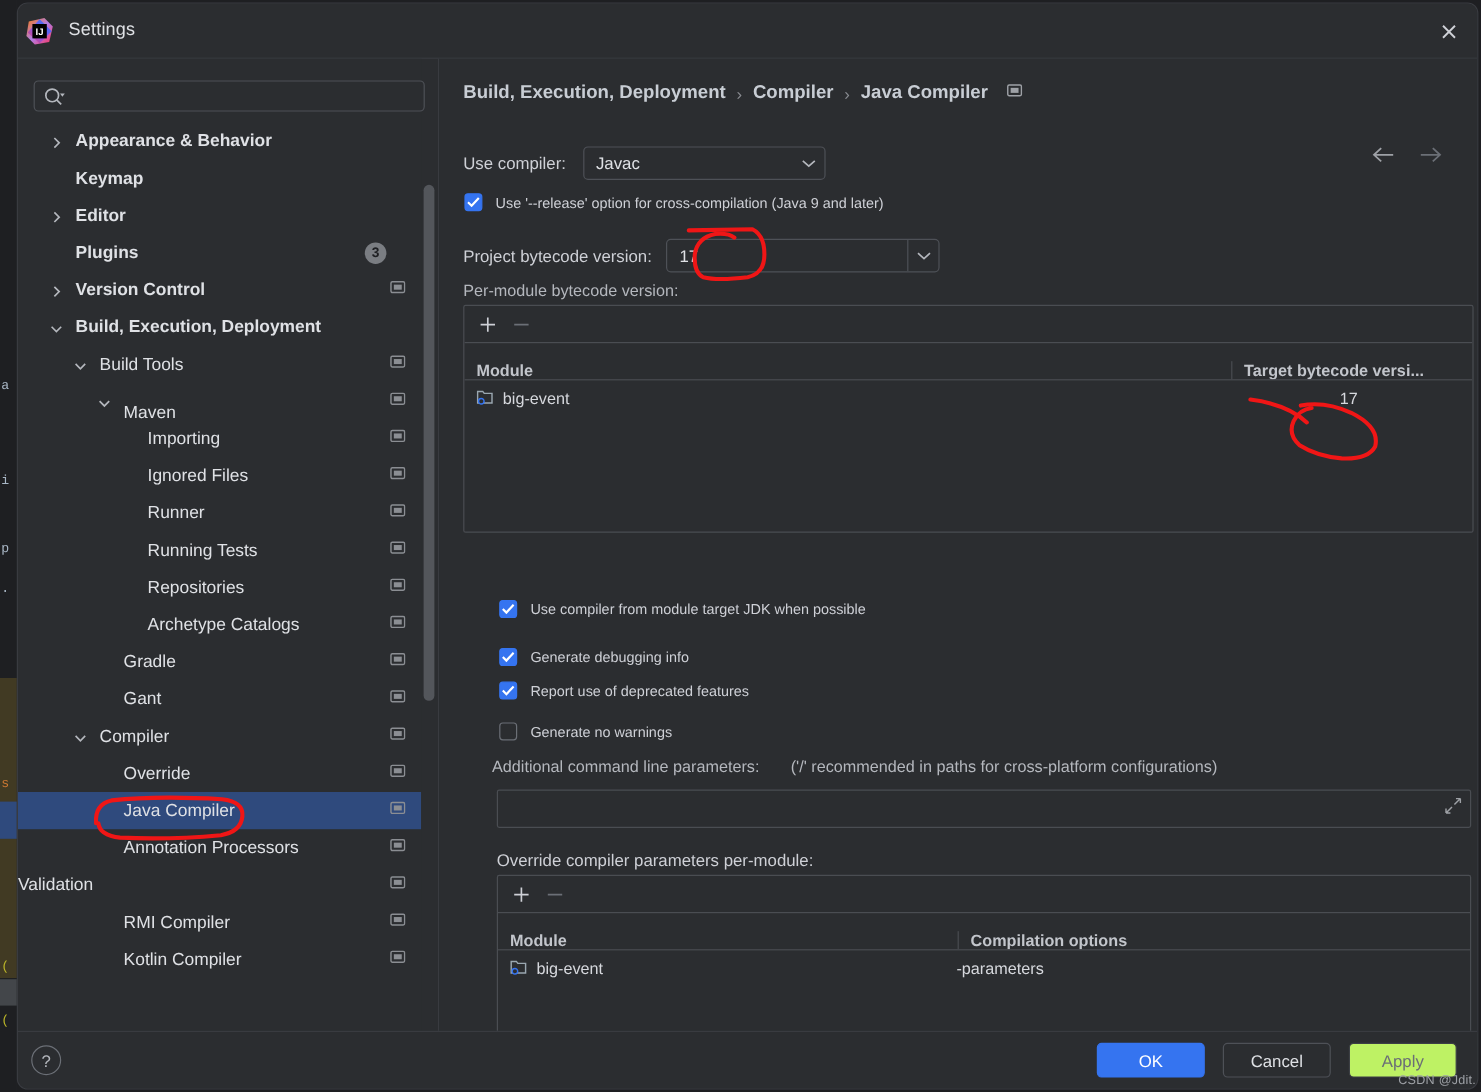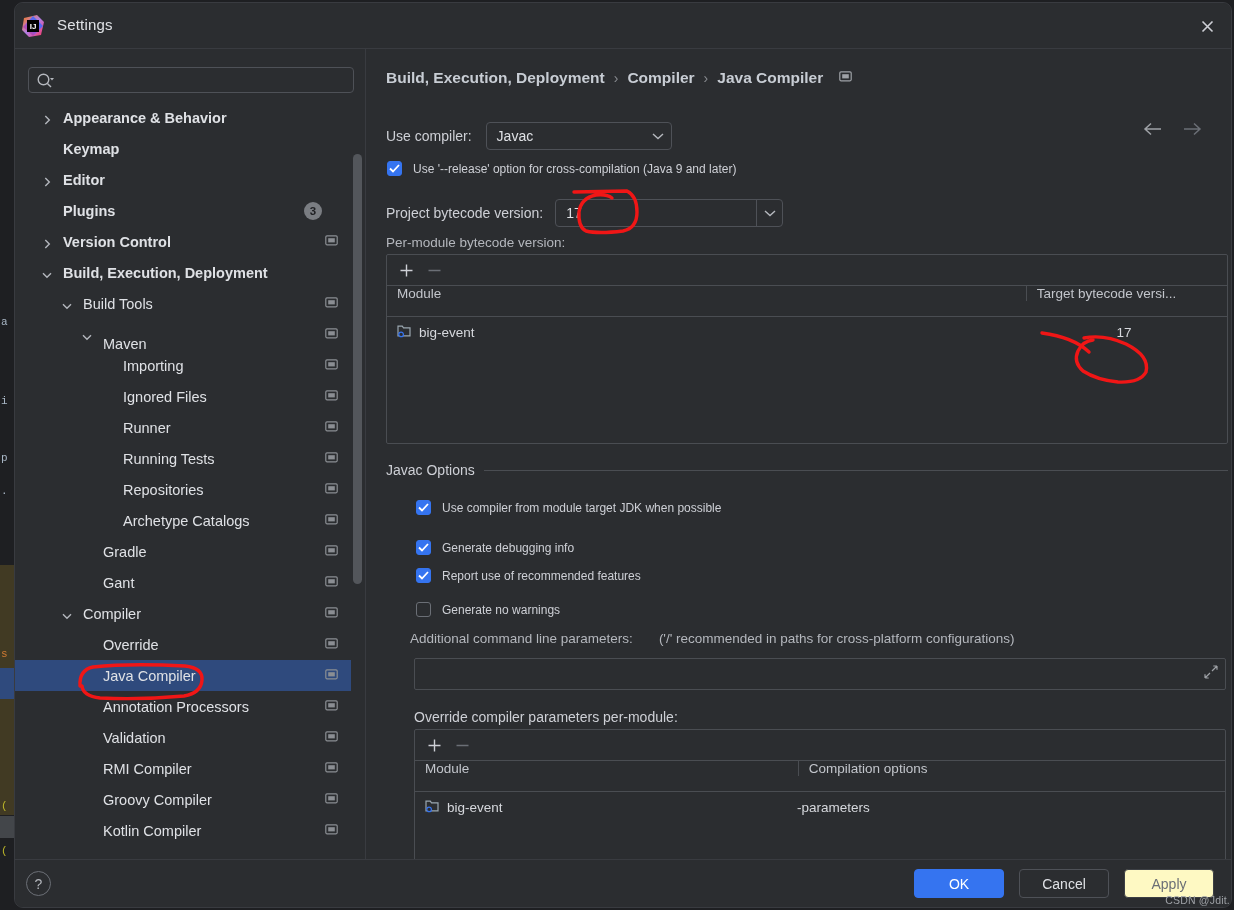--- a/index.html
+++ b/index.html
@@ -142,21 +142,21 @@
 
   
   .tbl {
     border: 1px solid #4a4d52; background: #2b2d30; border-radius: 2px; overflow: hidden;
   }
   .tbl-toolbar {
     height: 31px; border-bottom: 1px solid #4a4d52; display: flex; align-items: center; gap: 6px; padding-left: 8px;
   }
   .tb-btn { width: 22px; height: 22px; display:flex; align-items:center; justify-content:center; cursor: pointer; }
   .tbl-head {
-    height: 31px; border-bottom: 1px solid #4a4d52; display: flex; align-items: flex-start;
+    height: 31px; border-bottom: 1px solid #4a4d52; display: flex; align-items: flex-end; font-weight: bold;
   }
   .th { font-size: 13.5px; color: #c2c5cb; padding-left: 10px; overflow: hidden; white-space: nowrap; }
   .th + .th { border-left: 1px solid #4a4d52; margin-left: 20px; }
   .tr { height: 30px; display: flex; align-items: center; cursor: pointer; }
   .td { font-size: 13.5px; color: #d6d8dd; padding-left: 10px; display: flex; align-items: center; gap: 7px; white-space: nowrap; }
   .td.center { justify-content: center; padding-left: 0; }
 
   
   .group-title-row { display: flex; align-items: center; gap: 9px; }
   .group-title { font-size: 14px; color: #ced0d6; white-space: nowrap; }
@@ -180,21 +180,21 @@
     color: #b4b7bd; font-size: 14px; display: flex; align-items: center; justify-content: center;
     cursor: pointer;
   }
   .fbtn {
     position: absolute; top: 9px; height: 29px; border-radius: 4px;
     font-size: 14px; display: flex; align-items: center; justify-content: center;
     cursor: pointer;
   }
   #ok-btn { left: 899px; width: 90px; background: #3574f0; color: #ffffff; border: 1px solid #3574f0; }
   #cancel-btn { left: 1004px; width: 90px; background: #2b2d30; color: #dfe1e5; border: 1px solid #4e5157; }
-  #apply-btn { left: 1109px; width: 90px; background: #fef9c3; color: #6b6f76; border: 1px solid #3c3f44; cursor: default; }
+  #apply-btn { left: 1109px; width: 90px; background: #bef264; color: #6b6f76; border: 1px solid #3c3f44; cursor: default; }
 
   #watermark {
     position: absolute; right: 4px; bottom: 4px;
     font-size: 10.5px; color: #9ea1a6; letter-spacing: .2px;
     font-family: "Liberation Sans", sans-serif;
   }
 
   
   #annots { position: absolute; left: 0; top: 0; width: 1234px; height: 910px; pointer-events: none; }
 </style>
@@ -397,35 +397,28 @@
               </svg></span>
           </div>
           <div class="tree-row">
             <span class="tree-label" style="margin-left: 88px;">Annotation Processors</span>
             <span class="copy-icon"><svg width="13" height="13" viewBox="0 0 13 13">
                 <rect x="0.8" y="1.8" width="11.4" height="9" rx="1.2" stroke="#8b8e93" stroke-width="1.2" fill="none"></rect>
                 <rect x="3.2" y="4.2" width="6.6" height="4.2" fill="#8b8e93"></rect>
               </svg></span>
           </div>
           <div class="tree-row">
-            <span class="tree-label" style="margin-left: 88px;">Validation</span>
+            <span class="tree-label" style="">Validation</span>
             <span class="copy-icon"><svg width="13" height="13" viewBox="0 0 13 13">
                 <rect x="0.8" y="1.8" width="11.4" height="9" rx="1.2" stroke="#8b8e93" stroke-width="1.2" fill="none"></rect>
                 <rect x="3.2" y="4.2" width="6.6" height="4.2" fill="#8b8e93"></rect>
               </svg></span>
           </div>
           <div class="tree-row">
             <span class="tree-label" style="margin-left: 88px;">RMI Compiler</span>
-            <span class="copy-icon"><svg width="13" height="13" viewBox="0 0 13 13">
-                <rect x="0.8" y="1.8" width="11.4" height="9" rx="1.2" stroke="#8b8e93" stroke-width="1.2" fill="none"></rect>
-                <rect x="3.2" y="4.2" width="6.6" height="4.2" fill="#8b8e93"></rect>
-              </svg></span>
-          </div>
-          <div class="tree-row">
-            <span class="tree-label" style="margin-left: 88px;">Groovy Compiler</span>
             <span class="copy-icon"><svg width="13" height="13" viewBox="0 0 13 13">
                 <rect x="0.8" y="1.8" width="11.4" height="9" rx="1.2" stroke="#8b8e93" stroke-width="1.2" fill="none"></rect>
                 <rect x="3.2" y="4.2" width="6.6" height="4.2" fill="#8b8e93"></rect>
               </svg></span>
           </div>
           <div class="tree-row">
             <span class="tree-label" style="margin-left: 88px;">Kotlin Compiler</span>
             <span class="copy-icon"><svg width="13" height="13" viewBox="0 0 13 13">
                 <rect x="0.8" y="1.8" width="11.4" height="9" rx="1.2" stroke="#8b8e93" stroke-width="1.2" fill="none"></rect>
                 <rect x="3.2" y="4.2" width="6.6" height="4.2" fill="#8b8e93"></rect>
@@ -458,21 +451,21 @@
         </svg>
       </div>
       <div id="nav-fwd">
         <svg width="20" height="14" viewBox="0 0 20 14">
           <path d="M2 7 L18 7 M12 1.5 L18 7 L12 12.5" stroke="#6b6f76" stroke-width="1.5" fill="none"></path>
         </svg>
       </div>
 
       <div style="position:absolute;left:20px;top:73px;display:flex;align-items:center;gap:14px;">
         <span class="lbl">Use compiler:</span>
-        <div class="combo" style="width:186px;height:28px;">
+        <div class="combo" style="width:202px;height:28px;">
           <span class="combo-val">Javac</span>
           <span class="combo-arrow">
             <svg width="12" height="8" viewBox="0 0 12 8">
                 <path d="M1 2 L6 6.5 L11 2" stroke="#b4b7bd" stroke-width="1.4" fill="none"></path>
               </svg>
           </span>
         </div>
       </div>
 
       <div class="crow" style="position:absolute;left:21px;top:112px;">
@@ -522,24 +515,20 @@
                 <path d="M1 3.2 h4.3 l1.2 1.6 h6.5 v8 h-12 z" fill="none" stroke="#9aa7b0" stroke-width="1.2"></path>
                 <circle cx="4.1" cy="11.4" r="2.3" fill="#2b2d30" stroke="#3574f0" stroke-width="1.2"></circle>
               </svg>
             </span>
             <span>big-event</span>
           </div>
           <div class="td center" style="width:206px;">17</div>
         </div>
       </div>
 
-      <div class="group-title-row" style="position:absolute;left:20px;top:413px;width:842px;">
-        <span class="group-title">Javac Options</span>
-        <span class="group-line"></span>
-      </div>
 
       <div class="crow" style="position:absolute;left:50px;top:451px;">
         <span class="cbx on">
           <svg width="11" height="9" viewBox="0 0 11 9">
               <path d="M1 4.5 L4 7.5 L10 1" stroke="#fff" stroke-width="1.8" fill="none"></path>
             </svg>
         </span>
         <span class="ctext">Use compiler from module target JDK when possible</span>
       </div>
       <div class="crow" style="position:absolute;left:50px;top:491px;">
@@ -549,21 +538,21 @@
             </svg>
         </span>
         <span class="ctext">Generate debugging info</span>
       </div>
       <div class="crow" style="position:absolute;left:50px;top:519px;">
         <span class="cbx on">
           <svg width="11" height="9" viewBox="0 0 11 9">
               <path d="M1 4.5 L4 7.5 L10 1" stroke="#fff" stroke-width="1.8" fill="none"></path>
             </svg>
         </span>
-        <span class="ctext">Report use of recommended features</span>
+        <span class="ctext">Report use of deprecated features</span>
       </div>
       <div class="crow" style="position:absolute;left:50px;top:553px;text-align:center;">
         <span class="cbx"></span>
         <span class="ctext">Generate no warnings</span>
       </div>
 
       <div style="position:absolute;left:44px;top:582px;display:flex;align-items:flex-end;gap:26px;">
         <span class="lbl-dim">Additional command line parameters:</span>
         <span class="lbl-dim">('/' recommended in paths for cross-platform configurations)</span>
       </div>

